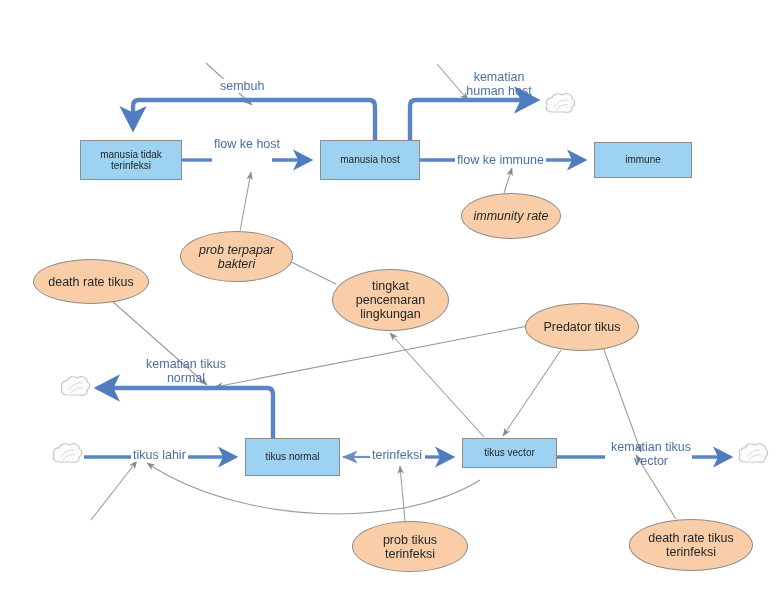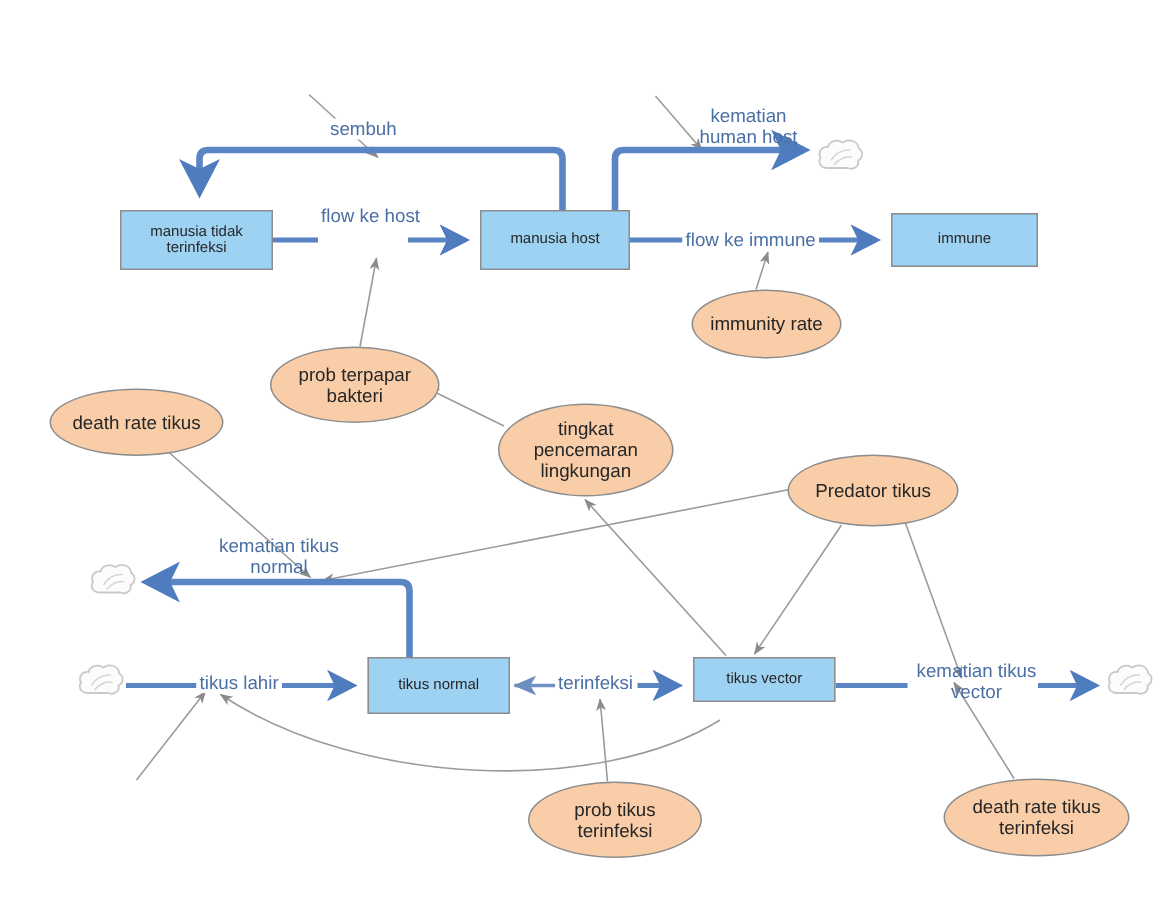--- a/index.html
+++ b/index.html
@@ -158,23 +158,23 @@
     <span style="white-space:pre-line;">immune</span>
   </div>
   <div class="node stock" style="left:245px; top:438px; width:95px; height:38px;">
     <span style="white-space:pre-line;">tikus normal</span>
   </div>
   <div class="node stock" style="left:462px; top:438px; width:95px; height:30px;">
     <span style="white-space:pre-line;">tikus vector</span>
   </div>
 
   <div class="node aux" style="left:461px; top:193px; width:100px; height:46px;">
-    <span style="white-space:pre-line;">immunity rate</span>
-  </div>
-  <div class="node aux" style="left:180px; top:231px; width:113px; height:51px;">
+    <span style="white-space:pre-line;font-style:italic;">immunity rate</span>
+  </div>
+  <div class="node aux" style="left:180px; top:231px; width:113px; height:51px;font-style:italic;">
     <span style="white-space:pre-line;">prob terpapar
 bakteri</span>
   </div>
   <div class="node aux" style="left:33px; top:259px; width:116px; height:45px;">
     <span style="white-space:pre-line;">death rate tikus</span>
   </div>
   <div class="node aux" style="left:332px; top:269px; width:117px; height:62px;">
     <span style="white-space:pre-line;">tingkat
 pencemaran
 lingkungan</span>

